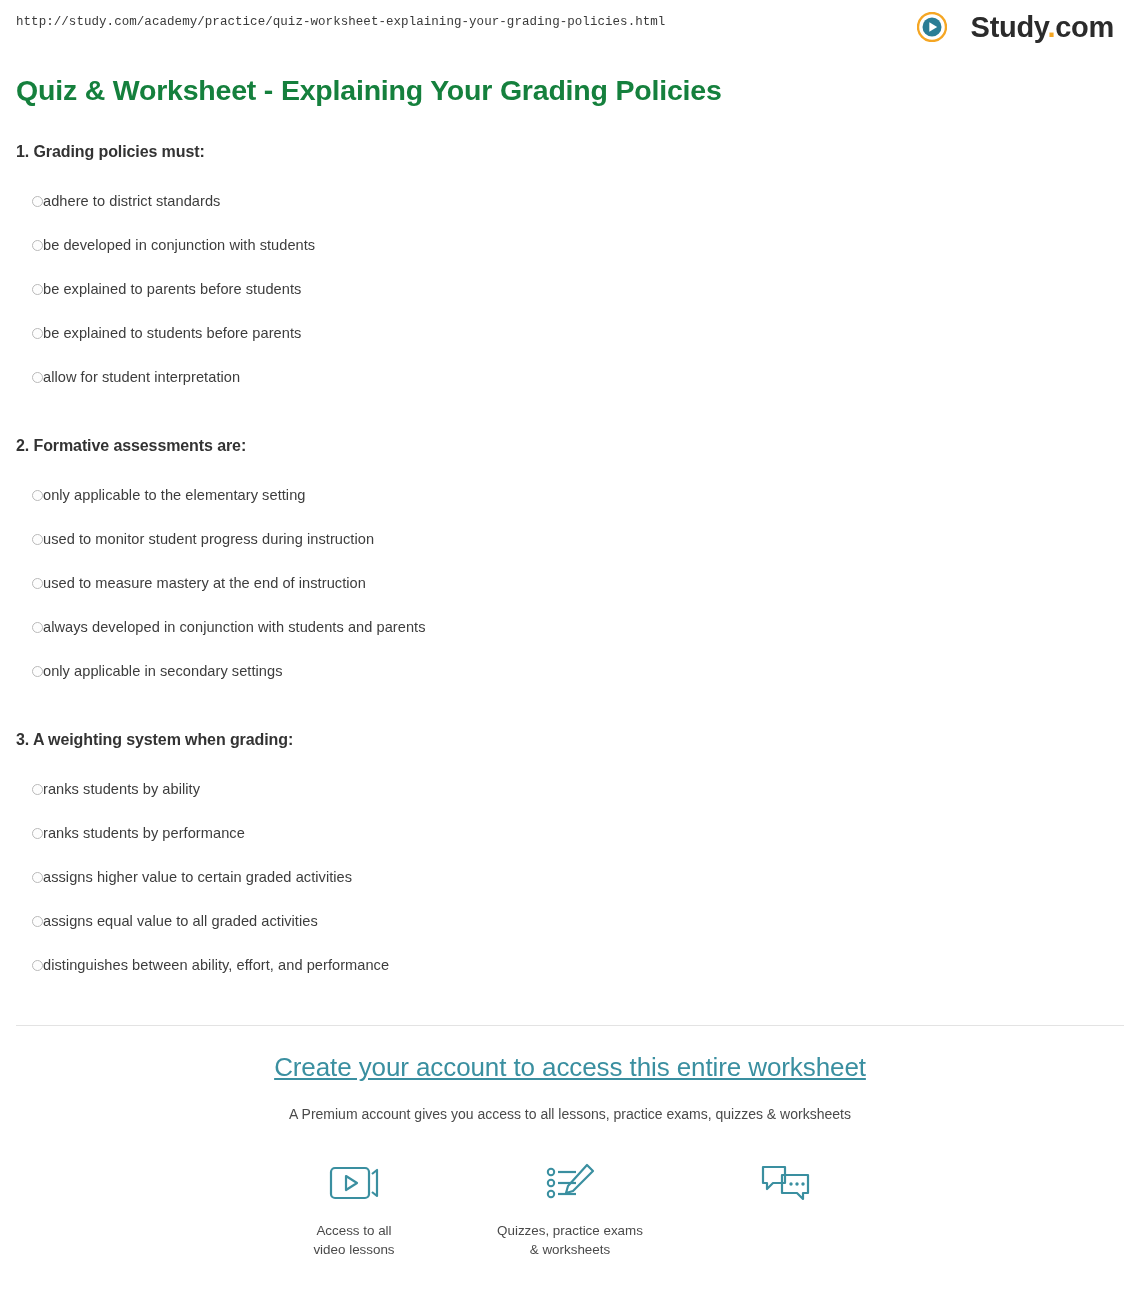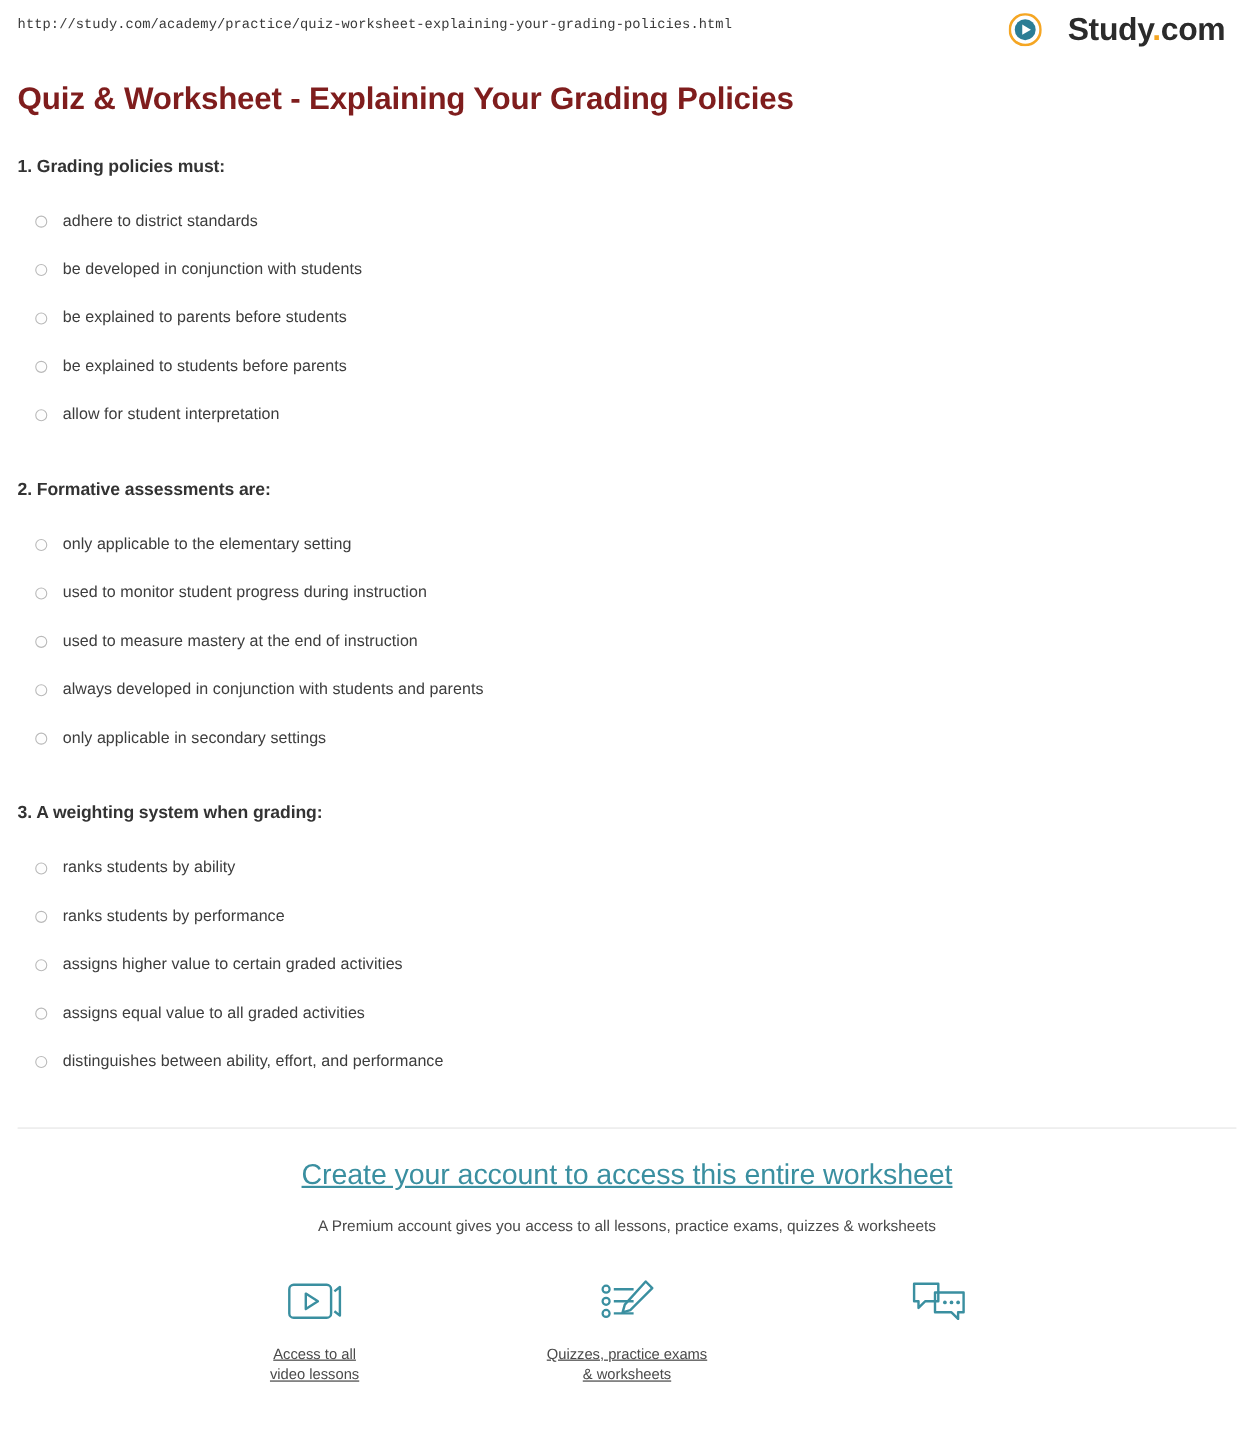--- a/index.html
+++ b/index.html
@@ -52,21 +52,21 @@
     font-weight: bold;
     letter-spacing: -0.3px;
     color: #2b2b2b;
     line-height: 1;
   }
   .brand-text .dot { color: #f5a623; }
 
   h1.title {
     font-size: 28.5px;
     font-weight: bold;
-    color: #7f1d1d;
+    color: #15803d;
     letter-spacing: -0.2px;
     margin: 22px 0 0 0;
     padding: 0 0 16px 0;
   }
 
   
   .questions { margin-top: 20px; }
   .question { margin-bottom: 38px; }
   .q-text {
     font-size: 16px;
@@ -76,21 +76,21 @@
     letter-spacing: -0.1px;
   }
   ul.answers {
     list-style: none;
     margin: 0;
     padding: 0;
   }
   ul.answers li {
     display: flex;
     align-items: center;
-    gap: 14px;
+    gap: 0;
     font-size: 14.6px;
     color: #3d3d3d;
     height: 44px;
     letter-spacing: 0.05px;
   }
   .radio {
     width: 11px;
     height: 11px;
     border-radius: 50%;
     border: 1px solid #b9b9b9;
@@ -117,23 +117,22 @@
     text-align: center;
   }
   .promo-sub {
     font-size: 14px;
     color: #4a4a4a;
     margin-top: 23px;
   }
   .features {
     display: flex;
     justify-content: center;
-    gap: 114px;
+    gap: 46px;
     margin-top: 34px;
-    text-decoration: underline;
   }
   .feature {
     width: 170px;
     text-align: center;
   }
   .feature-icon {
     height: 54px;
     display: flex;
     align-items: center;
     justify-content: center;

